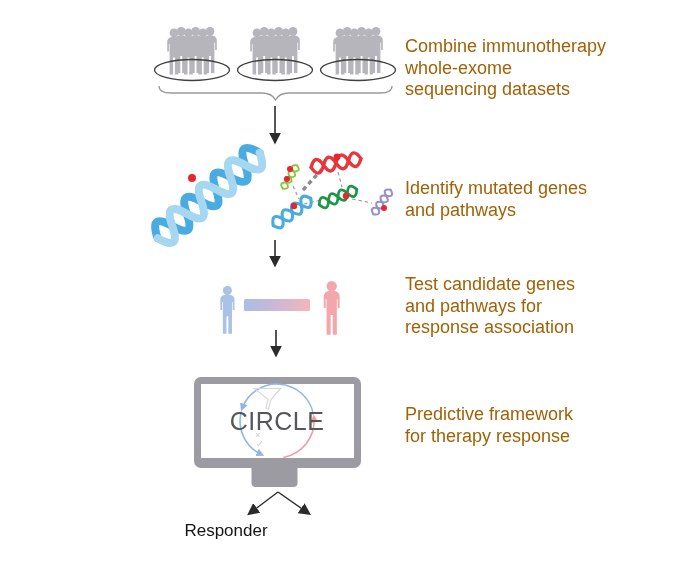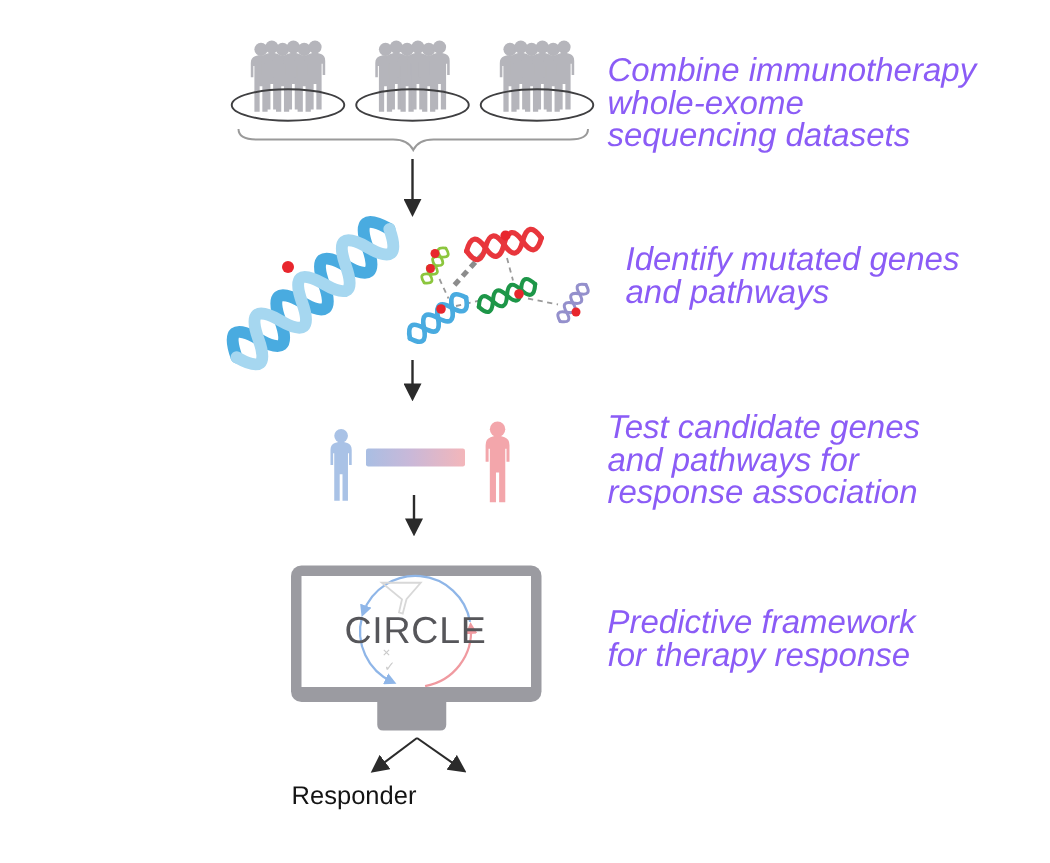--- a/index.html
+++ b/index.html
@@ -2,32 +2,32 @@
 <html><head>
 <meta charset="utf-8">
 <style>
   html,body{margin:0;padding:0;background:#ffffff;}
   .stage{
     position:relative;width:700px;height:575px;background:#ffffff;overflow:hidden;
     font-family:"Liberation Sans",sans-serif;color:#141414;
   }
   .gfx{position:absolute;left:0;top:0;}
   .caption{
-    position:absolute;left:405px;font-size:22px;line-height:21.5px;
-    color:#8b5cf6;white-space:pre-line;font-style:italic;
+    position:absolute;left:405px;font-size:18px;line-height:21.5px;
+    color:#a16207;white-space:pre-line;
   }
   .cap1{top:36px;}
-  .cap2{top:162px;margin-left:12px;}
+  .cap2{top:178px;}
   .cap3{top:274px;}
   .cap4{top:404px;}
   .outcome-label{
     position:absolute;top:521px;font-size:17px;color:#141414;transform:translateX(-50%);
     white-space:nowrap;
   }
-  .resp{left:236px;text-align:right;}
+  .resp{left:226px;text-align:right;}
   .nonresp{left:345px;}
   .circle-name{
     position:absolute;left:277px;top:421px;transform:translate(-50%,-50%);
     font-size:25px;font-weight:300;letter-spacing:0.5px;color:#56565a;white-space:nowrap;
   }
 </style>
 </head>
 <body>
 
 <div class="stage">

